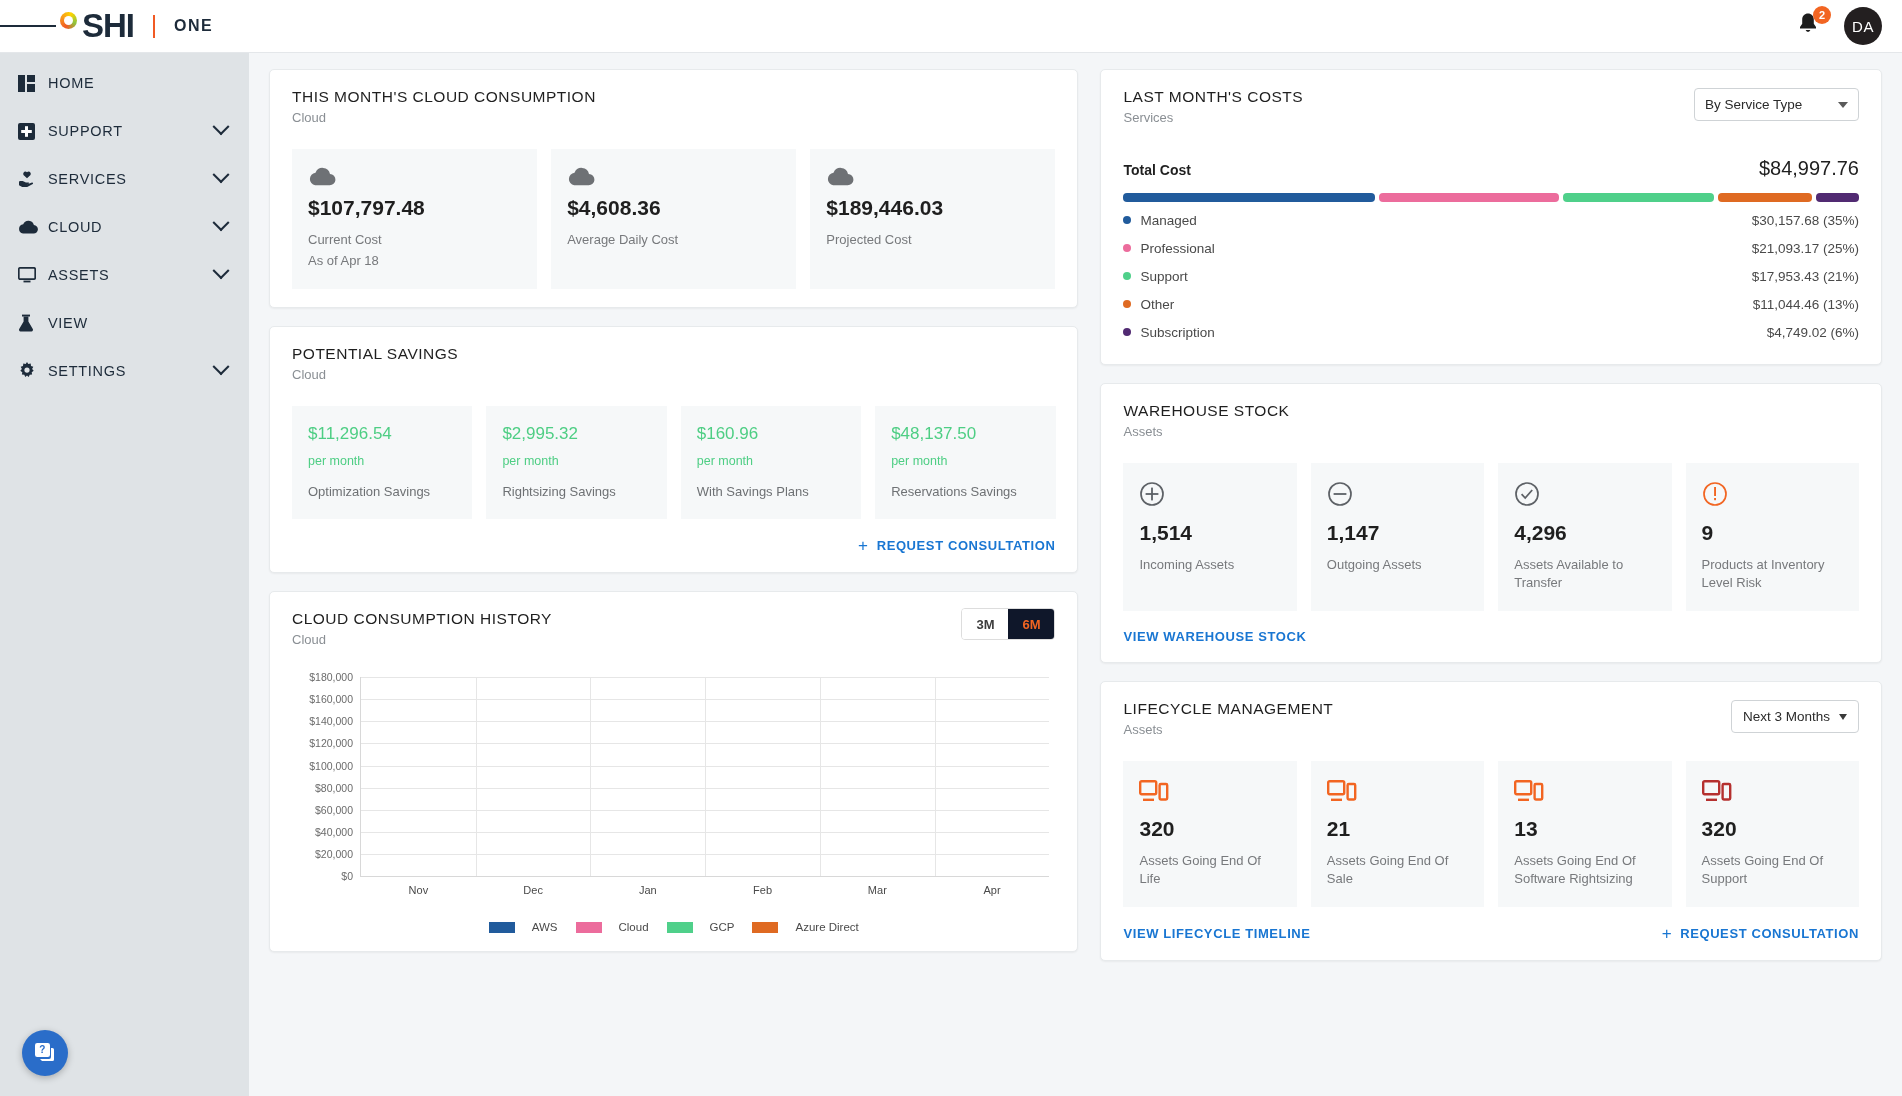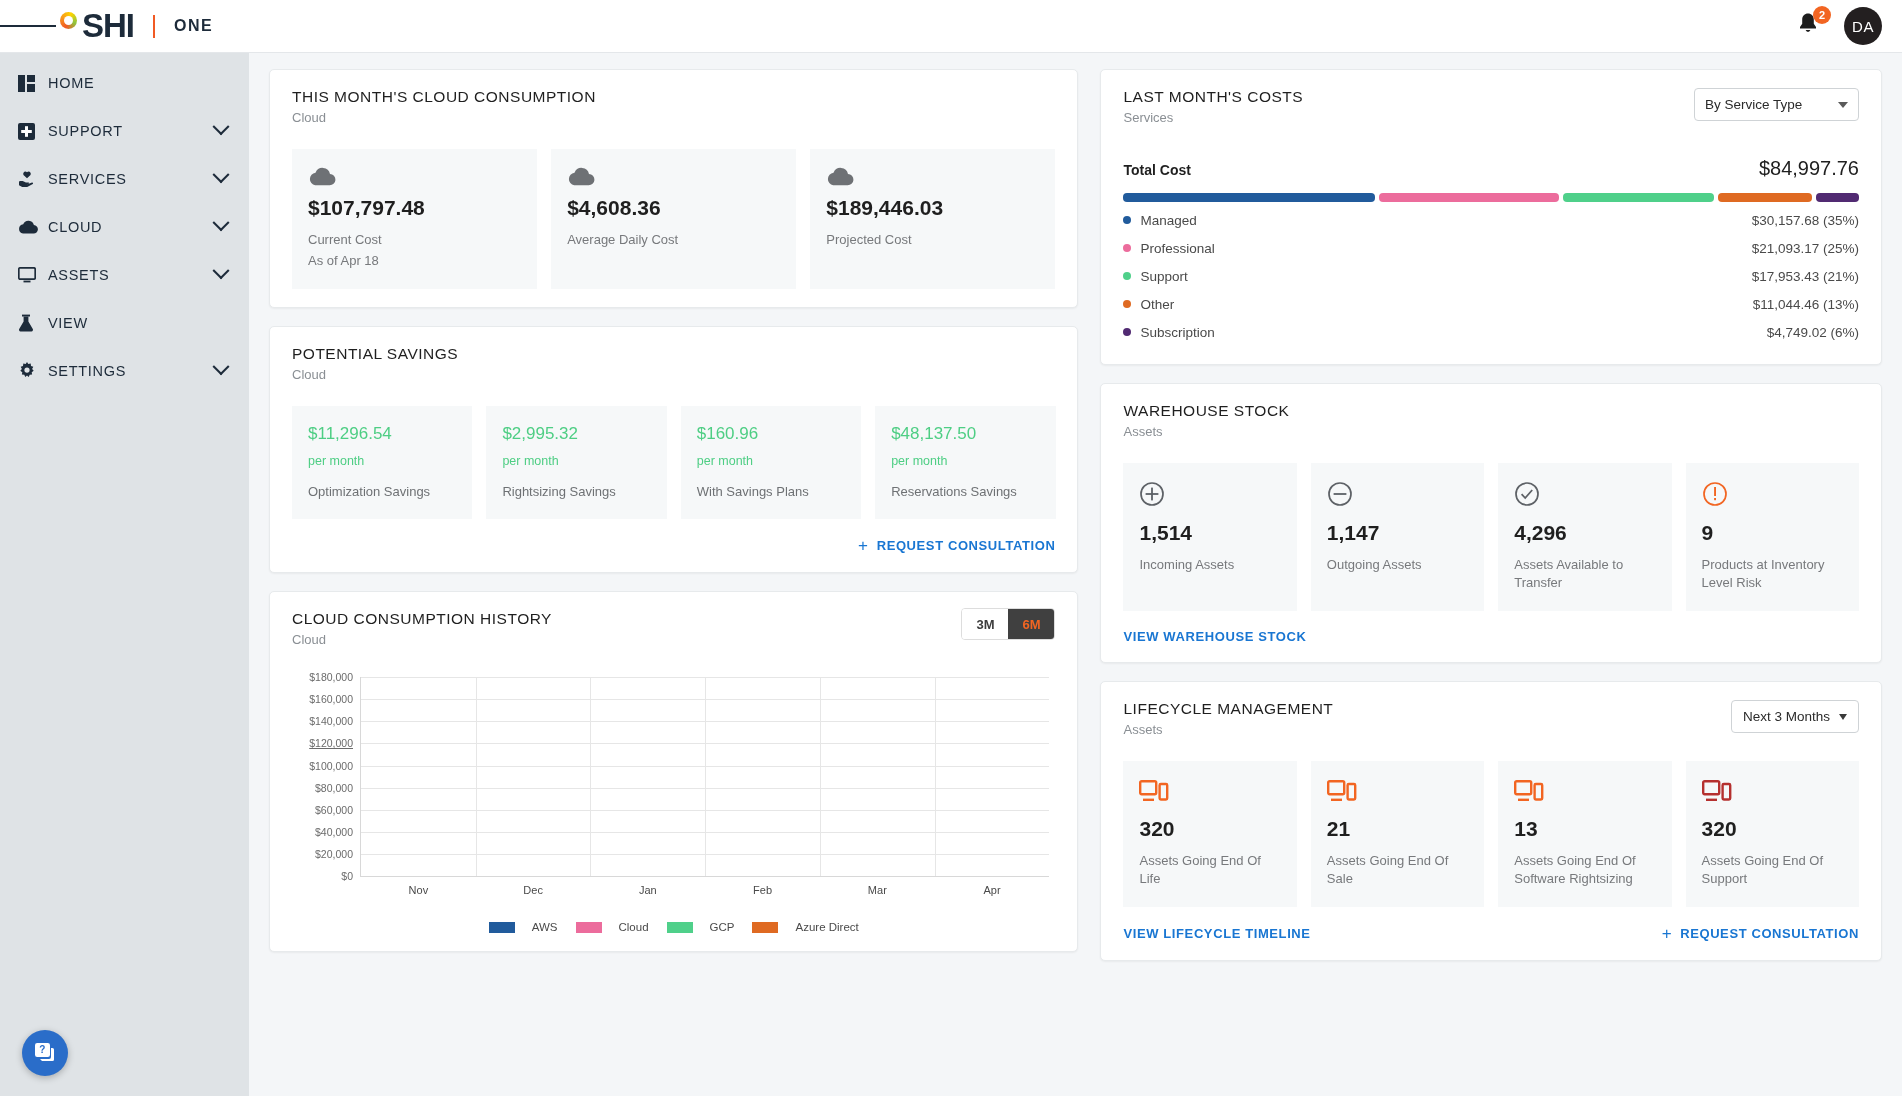--- a/index.html
+++ b/index.html
@@ -84,21 +84,21 @@
   .link-row { display:flex; margin-top: 18px; }
   .link-btn {
     margin-left:auto; color:#1976d2; font-size:13px; font-weight:bold; letter-spacing:.6px;
     display:flex; align-items:center; gap:8px; cursor:pointer;
   }
   .plus-ico { font-size:17px; line-height:1; font-weight:normal; }
 
   
   .toggle { position:absolute; right:22px; top:16px; display:flex; border:1px solid #ddd; border-radius:4px; overflow:hidden; }
   .tg { width:46px; height:30px; display:flex; align-items:center; justify-content:center; font-size:13px; font-weight:bold; cursor:pointer; background:#fff; color:#3c3c3c;}
-  .tg.active { background:#404040; color:#f26522;text-align:center; }
+  .tg.active { background:#0f172a; color:#f26522;text-align:center; }
 
   .chart-wrap { position:relative; margin-top: 30px; height: 230px; }
   .plot { position:absolute; left:68px; right:6px; top:0; bottom:30px; border-left:1px solid #d8d8d8; border-bottom:1px solid #d8d8d8;}
   .gline { position:absolute; left:0; right:0; height:1px; background:#e6e6e6; }
   .vline { position:absolute; top:0; bottom:0; width:1px; background:#e6e6e6; }
   .ylab { position:absolute; right:calc(100% + 8px); font-size:10.5px; color:#6b6b6b; transform: translateY(-50%); white-space:nowrap; }
   .bargroup { position:absolute; bottom:0; display:flex; flex-direction:column-reverse; }
   .seg { width:100%; }
   .xlab { position:absolute; top:calc(100% + 8px); font-size:11px; color:#4a4a4a; transform:translateX(-50%); }
   .legend { display:flex; justify-content:center; gap:18px; margin-top:14px; }
@@ -335,21 +335,21 @@
             <div class="ylab" style="top: 88.8889%;">$20,000</div>
             <div class="gline" style="top: 77.7778%;"></div>
             <div class="ylab" style="top: 77.7778%;">$40,000</div>
             <div class="gline" style="top: 66.6667%;"></div>
             <div class="ylab" style="top: 66.6667%;">$60,000</div>
             <div class="gline" style="top: 55.5556%;"></div>
             <div class="ylab" style="top: 55.5556%;">$80,000</div>
             <div class="gline" style="top: 44.4444%;"></div>
             <div class="ylab" style="top: 44.4444%;">$100,000</div>
             <div class="gline" style="top: 33.3333%;"></div>
-            <div class="ylab" style="top: 33.3333%; text-decoration: underline;">$120,000</div>
+            <div class="ylab" style="top: 33.3333%;">$120,000</div>
             <div class="gline" style="top: 22.2222%;"></div>
             <div class="ylab" style="top: 22.2222%;">$140,000</div>
             <div class="gline" style="top: 11.1111%;"></div>
             <div class="ylab" style="top: 11.1111%;">$160,000</div>
             <div class="gline" style="top: 0%;"></div>
             <div class="ylab" style="top: 0%;">$180,000</div>
             <div class="vline" style="left: 16.6667%;"></div>
             <div class="vline" style="left: 33.3333%;"></div>
             <div class="vline" style="left: 50%;"></div>
             <div class="vline" style="left: 66.6667%;"></div>

